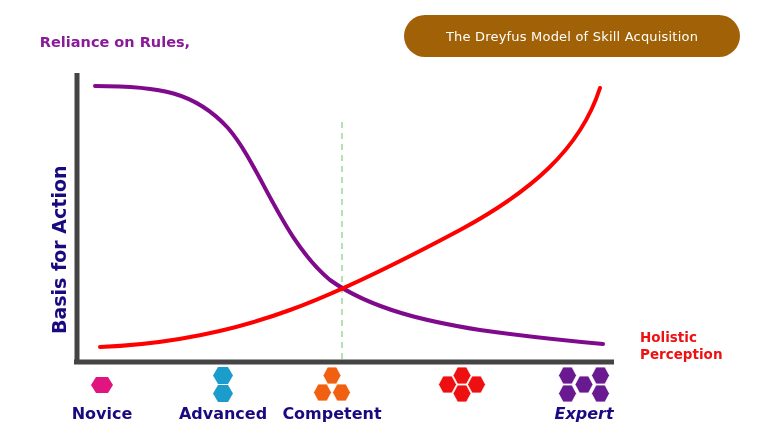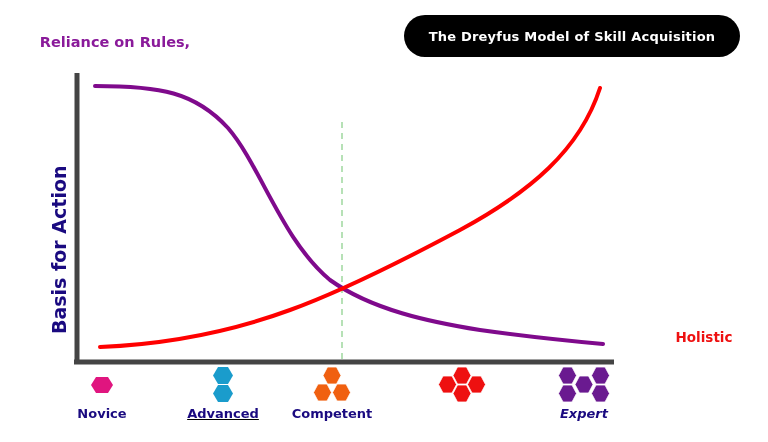--- a/index.html
+++ b/index.html
@@ -1,44 +1,44 @@
 <!DOCTYPE html>
 <html><head>
   <meta charset="utf-8">
   <style>
     html, body { margin: 0; padding: 0; background: #ffffff; }
     body { width: 768px; height: 442px; position: relative; overflow: hidden;
            font-family: "DejaVu Sans", sans-serif; }
     .abs { position: absolute; }
     .title-pill {
       left: 404px; top: 15px; width: 336px; height: 42px;
-      background: #000000; border-radius: 21px;
-      color: #ffffff; font-weight: bold; font-size: 13px;
+      background: #a16207; border-radius: 21px;
+      color: #ffffff; font-weight: normal; font-size: 13px;
       display: flex; align-items: center; justify-content: center;
       letter-spacing: 0.2px;
     }
     .rules-label {
       left: 0px; top: 34px; width: 230px; text-align: center;
       color: #8a1a9a; font-weight: bold; font-size: 14.5px; line-height: 17px;
     }
     .holistic-label {
-      left: 640px; top: 329px; width: 128px; text-align: center;
+      left: 640px; top: 329px; width: 128px; text-align: left;
       color: #ee1111; font-weight: bold; font-size: 13.5px; line-height: 17px;
     }
     .y-label {
       left: 48px; top: 334px; transform-origin: 0 0; transform: rotate(-90deg);
       color: #1a0a80; font-weight: bold; font-size: 19px; white-space: nowrap;
     }
     svg.chart { left: 0; top: 0; }
     .stage {
       position: absolute; top: 366px; width: 120px; text-align: center;
     }
     .stage svg { display: block; margin: 0 auto; }
     .stage-label {
-      color: #1a0a80; font-weight: bold; font-size: 13px; line-height: 13px;
+      color: #1a0a80; font-weight: bold; font-size: 16px; line-height: 13px;
       margin-top: 3px;
     }
   </style>
 </head>
 <body>
 
 <div class="abs title-pill">The Dreyfus Model of Skill Acquisition</div>
 
 <div class="abs rules-label">
   <div>Reliance on Rules,</div>
@@ -53,32 +53,33 @@
 
   <line x1="342" y1="122" x2="342" y2="360" stroke="#9fd89f" stroke-width="1.5" stroke-dasharray="6,5"></line>
 
   <path d="M95 86 C 160 86, 195 92, 228 128 C 260 165, 282 240, 330 280 C 372 310, 430 322, 480 330 C 530 337, 570 341, 603 344" fill="none" stroke="#7f0a8c" stroke-width="4" stroke-linecap="round"></path>
 
   <path d="M100 347 C 170 344, 230 332, 290 310 C 340 292, 400 262, 460 230 C 530 192, 580 150, 600 88" fill="none" stroke="#ff0000" stroke-width="4" stroke-linecap="round"></path>
 </svg>
 
 <div class="abs holistic-label">
   <div>Holistic</div>
+  <div>Perception</div>
 </div>
 
 <div class="stage" style="left:42px;">
   <svg width="60" height="38">
     <polygon points="24,11 36,11 41,19 36,27 24,27 19,19" fill="#e0157f"></polygon>
   </svg>
   <div class="stage-label">
     <div>Novice</div>
   </div>
 </div>
 
-<div class="stage" style="left:163px;text-decoration:underline;">
+<div class="stage" style="left:163px;">
   <svg width="60" height="38">
     <polygon points="25,1 35,1 40,9.5 35,18 25,18 20,9.5" fill="#1a9ccc"></polygon>
     <polygon points="25,19 35,19 40,27.5 35,36 25,36 20,27.5" fill="#1a9ccc"></polygon>
   </svg>
   <div class="stage-label">
     <div>Advanced</div>
   </div>
 </div>
 
 <div class="stage" style="left:272px;">

